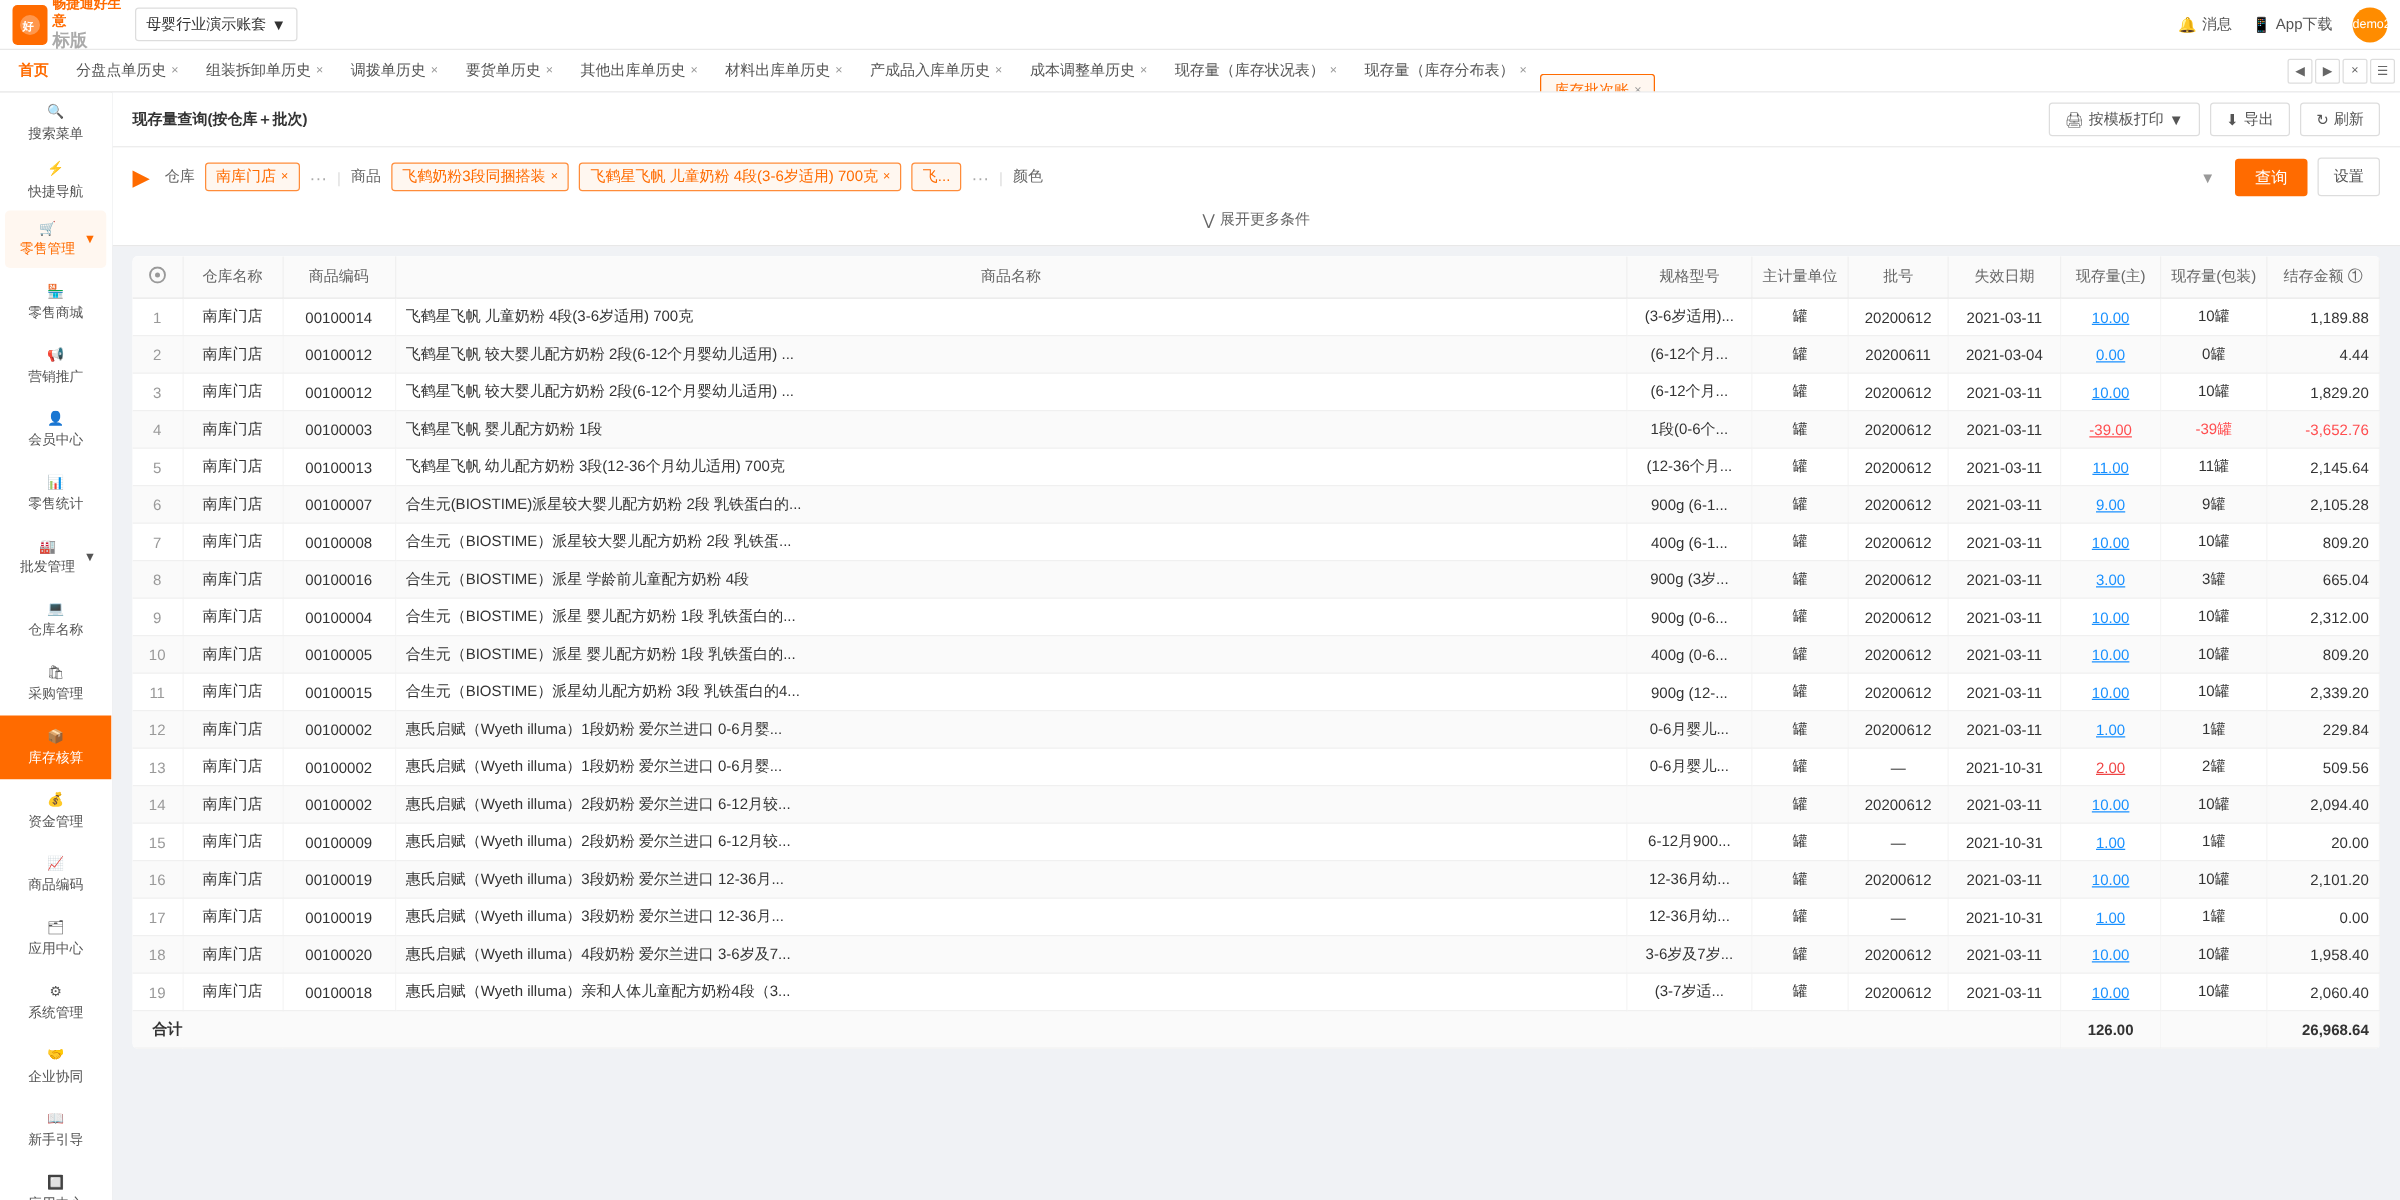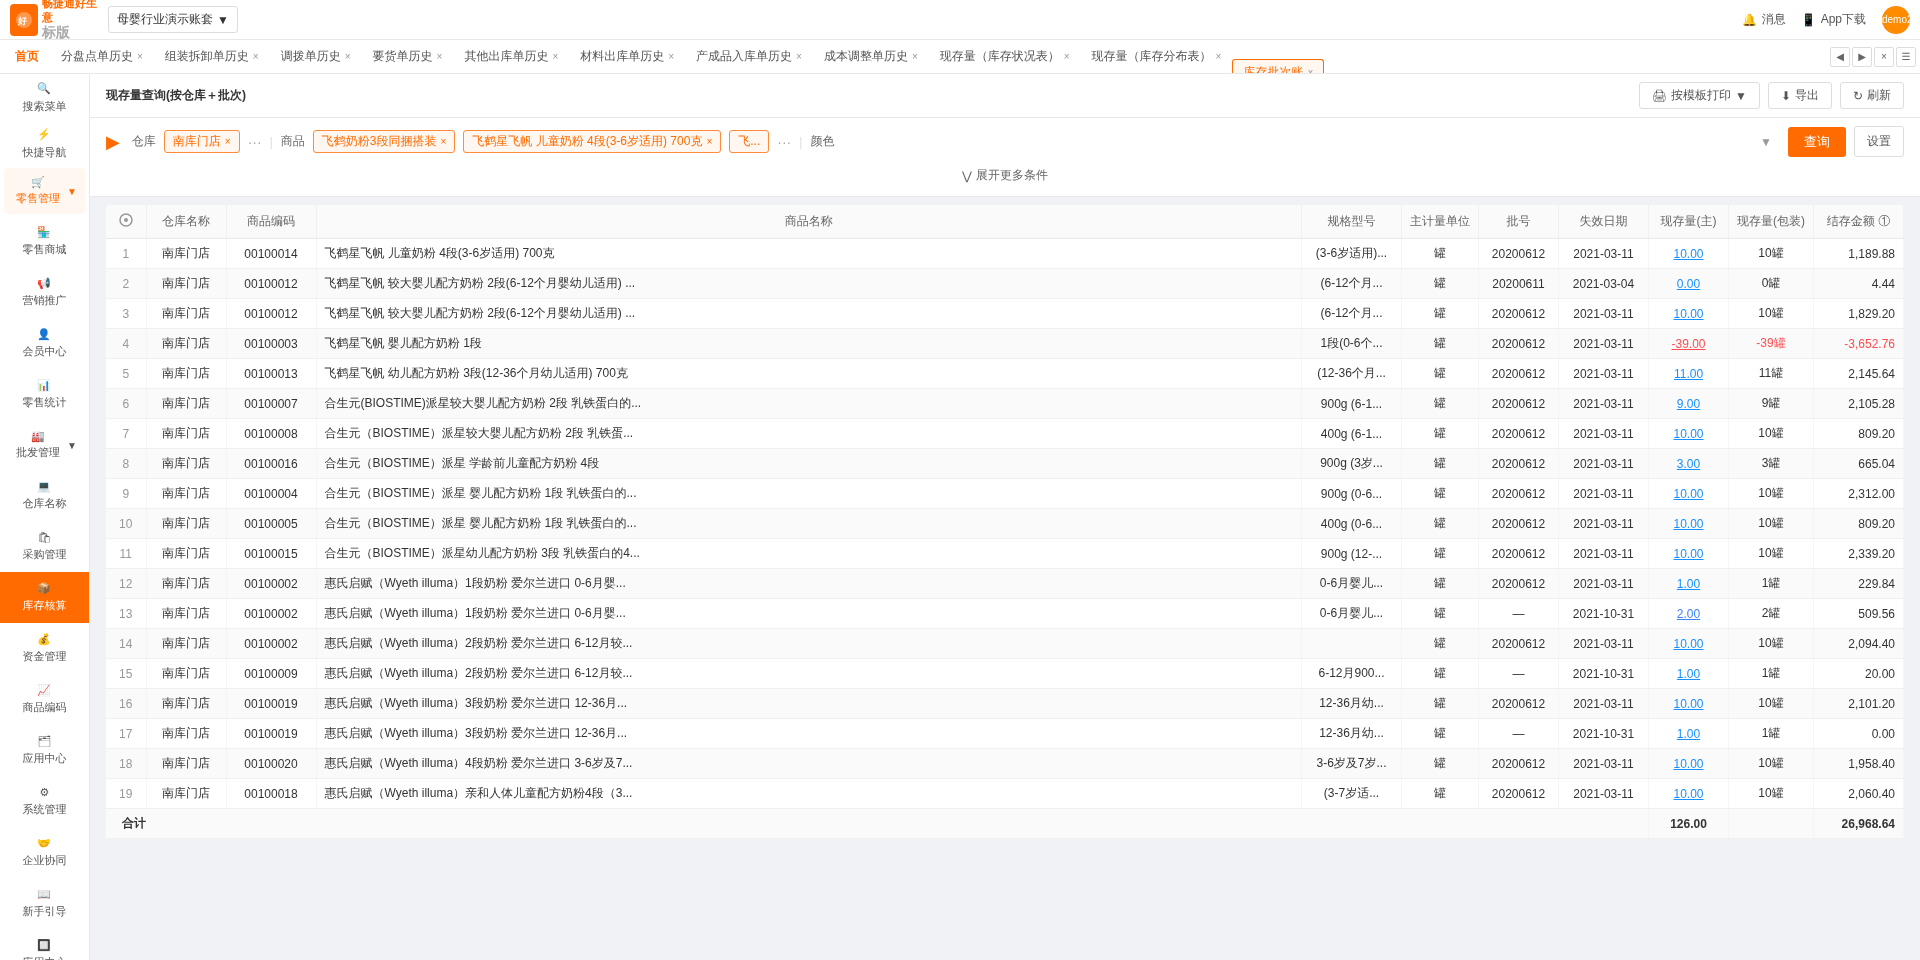--- a/index.html
+++ b/index.html
@@ -467,21 +467,21 @@
   </tr>
             <tr style="background: rgb(255, 255, 255);">
     <td style="text-align:center; color:#999;">13</td>
     <td>南库门店</td>
     <td>00100002</td>
     <td style="text-align:left; max-width:220px; overflow:hidden; text-overflow:ellipsis;" title="惠氏启赋（Wyeth illuma）1段奶粉 爱尔兰进口 0-6月婴...">惠氏启赋（Wyeth illuma）1段奶粉 爱尔兰进口 0-6月婴...</td>
     <td>0-6月婴儿...</td>
     <td>罐</td>
     <td>—</td>
     <td>2021-10-31</td>
-    <td style="color:#3b82f6; text-decoration: underline; cursor:pointer;">2.00</td>
+    <td style="color:#ef4444; text-decoration: underline; cursor:pointer;">2.00</td>
     <td style="">2罐</td>
     <td style="text-align:right; ">509.56</td>
   </tr>
             <tr style="background: rgb(250, 250, 250);">
     <td style="text-align:center; color:#999;">14</td>
     <td>南库门店</td>
     <td>00100002</td>
     <td style="text-align:left; max-width:220px; overflow:hidden; text-overflow:ellipsis;" title="惠氏启赋（Wyeth illuma）2段奶粉 爱尔兰进口 6-12月较...">惠氏启赋（Wyeth illuma）2段奶粉 爱尔兰进口 6-12月较...</td>
     <td></td>
     <td>罐</td>

